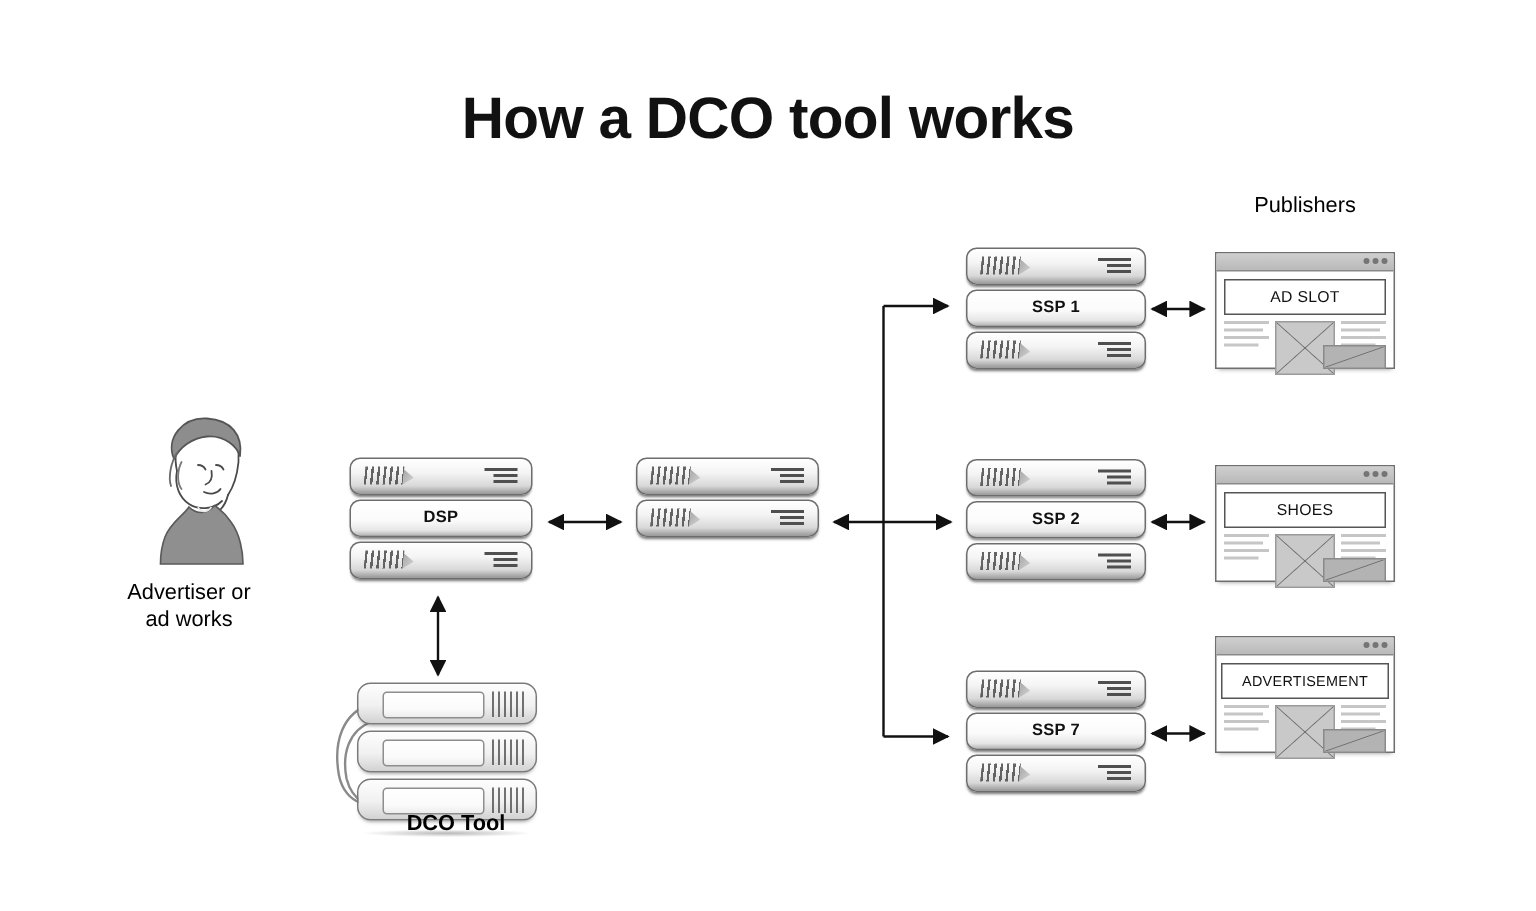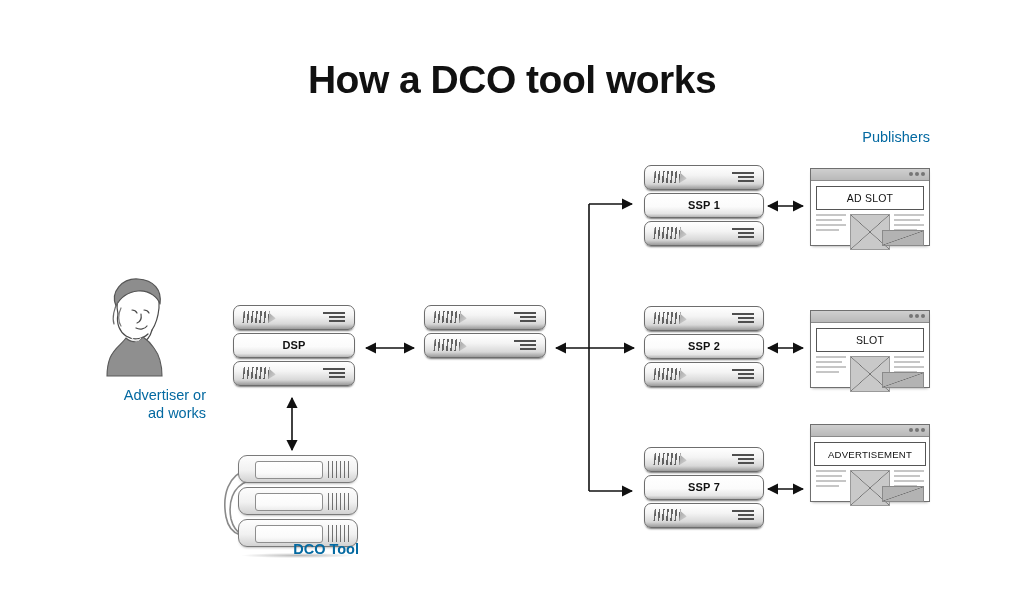--- a/index.html
+++ b/index.html
@@ -11,21 +11,21 @@
   }
   .stage{position:absolute;left:0;top:0;width:824px;height:607px;}
 
   
   .title{
     position:absolute;left:0;top:58px;width:1024px;text-align:center;
     font-size:39px;font-weight:bold;letter-spacing:-0.5px;color:#111;
   }
 
   
-  .caption{position:absolute;text-align:right;font-size:14.5px;color:#0369a1;line-height:1.25;}
+  .caption{position:absolute;text-align:center;font-size:14.5px;color:#000000;line-height:1.25;}
   .caption.bold{font-weight:bold;font-size:14.5px;}
 
   
   .server{position:absolute;}
   .unit{
     position:relative;width:100%;height:25px;margin-bottom:3px;
     border:1px solid #6d6d6d;border-radius:7px;
     background:linear-gradient(180deg,#ffffff 0%,#f4f4f4 40%,#d8d8d8 78%,#9a9a9a 100%);
     box-shadow:0 2px 2px -1px rgba(0,0,0,.55);
     box-sizing:border-box;
@@ -246,21 +246,21 @@
     <div class="shelf">
       <span class="slot"></span>
       <span class="bars"></span>
     </div>
     <div class="shelf">
       <span class="slot"></span>
       <span class="bars"></span>
     </div>
     <span class="base"></span>
   </div>
-  <div class="caption bold" style="left:229px;top:540px;width:130px;">DCO Tool</div>
+  <div class="caption bold" style="left:239px;top:540px;width:130px;">DCO Tool</div>
 
   <div class="caption" style="left:810px;top:128px;width:120px;">Publishers</div>
 
   <div class="browser" style="left:810px;top:168px;">
     <div class="bar">
       <span class="dots">
           <span></span>
           <span></span>
           <span></span>
         </span>
@@ -288,21 +288,21 @@
 
   <div class="browser" style="left:810px;top:310px;">
     <div class="bar">
       <span class="dots">
           <span></span>
           <span></span>
           <span></span>
         </span>
     </div>
     <div class="adbox">
-      <span class="adtxt">SLOT</span>
+      <span class="adtxt">SHOES</span>
     </div>
     <div class="body-row">
       <span class="lines">
           <i></i>
           <i></i>
           <i></i>
           <i></i>
         </span>
       <span class="imgph"></span>
       <span class="lines">

